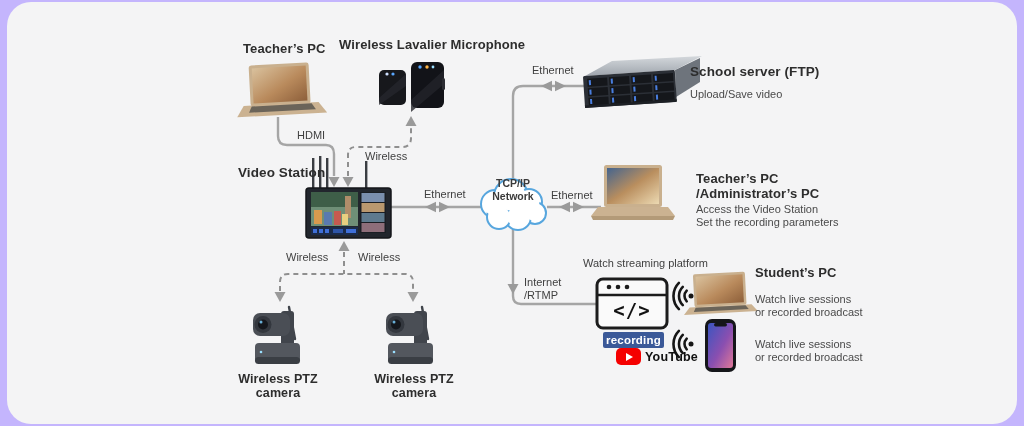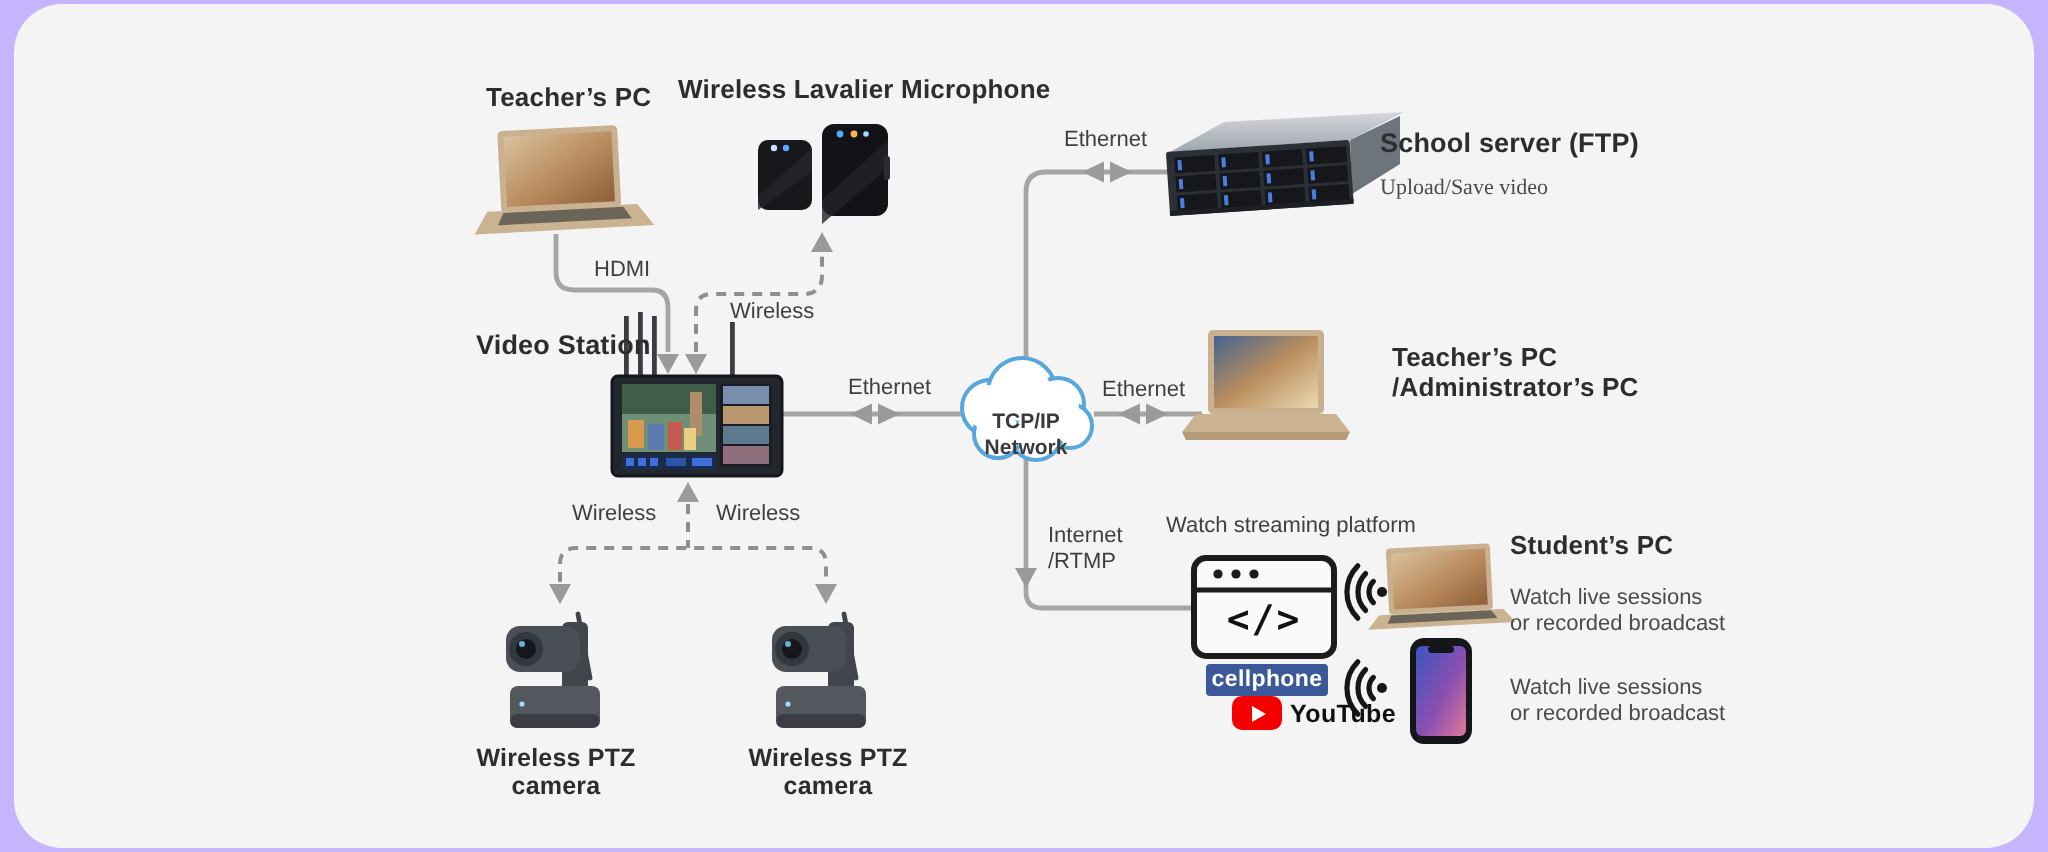--- a/index.html
+++ b/index.html
@@ -247,37 +247,39 @@
 
   <div class="lbl h" style="left:243px;top:41px;">Teacher’s PC</div>
   <div class="lbl h" style="left:339px;top:37px;">Wireless Lavalier Microphone</div>
   <div class="lbl h2" style="left:238px;top:165px;">Video Station</div>
 
   <div class="lbl e" style="left:297px;top:129px;">HDMI</div>
   <div class="lbl e" style="left:365px;top:150px;">Wireless</div>
   <div class="lbl e" style="left:424px;top:188px;">Ethernet</div>
   <div class="lbl e" style="left:551px;top:189px;">Ethernet</div>
   <div class="lbl e" style="left:532px;top:64px;">Ethernet</div>
-  <div class="lbl e pre" style="left:524px;top:262px;line-height:13px;">Internet
+  <div class="lbl e pre" style="left:524px;top:276px;line-height:13px;">Internet
 /RTMP</div>
   <div class="lbl e" style="left:286px;top:251px;">Wireless</div>
   <div class="lbl e" style="left:358px;top:251px;">Wireless</div>
 
-  <div class="lbl cloudtxt pre" style="left:487px;top:205px;width:52px;">TCP/IP
+  <div class="lbl cloudtxt pre" style="left:487px;top:177px;width:52px;">TCP/IP
 Network</div>
 
   <div class="lbl h2" style="left:690px;top:64px;">School server (FTP)</div>
-  <div class="lbl d" style="left:690px;top:88px;font-family:Liberation Serif, serif;">Upload/Save video</div>
+  <div class="lbl d" style="left:690px;top:88px;">Upload/Save video</div>
 
   <div class="lbl h pre" style="left:696px;top:171px;line-height:15px;">Teacher’s PC
 /Administrator’s PC</div>
+  <div class="lbl d pre" style="left:696px;top:203px;">Access the Video Station
+Set the recording parameters</div>
 
   <div class="lbl e" style="left:583px;top:257px;">Watch streaming platform</div>
   <div class="lbl codeglyph" style="left:597px;top:299px;width:70px;">&lt;/&gt;</div>
-  <div class="fb" style="left:603px;top:332px;width:61px;height:16px;">cellphone</div>
+  <div class="fb" style="left:603px;top:332px;width:61px;height:16px;">recording</div>
   <div class="ytrow" style="left:604px;top:348px;margin-left:12px;">
     <span class="ytbtn">
         <span class="tri"></span>
       </span>
     <span class="ytlabel">YouTube</span>
   </div>
 
   <div class="lbl h" style="left:755px;top:265px;">Student’s PC</div>
   <div class="lbl d pre" style="left:755px;top:293px;">Watch live sessions
 or recorded broadcast</div>

